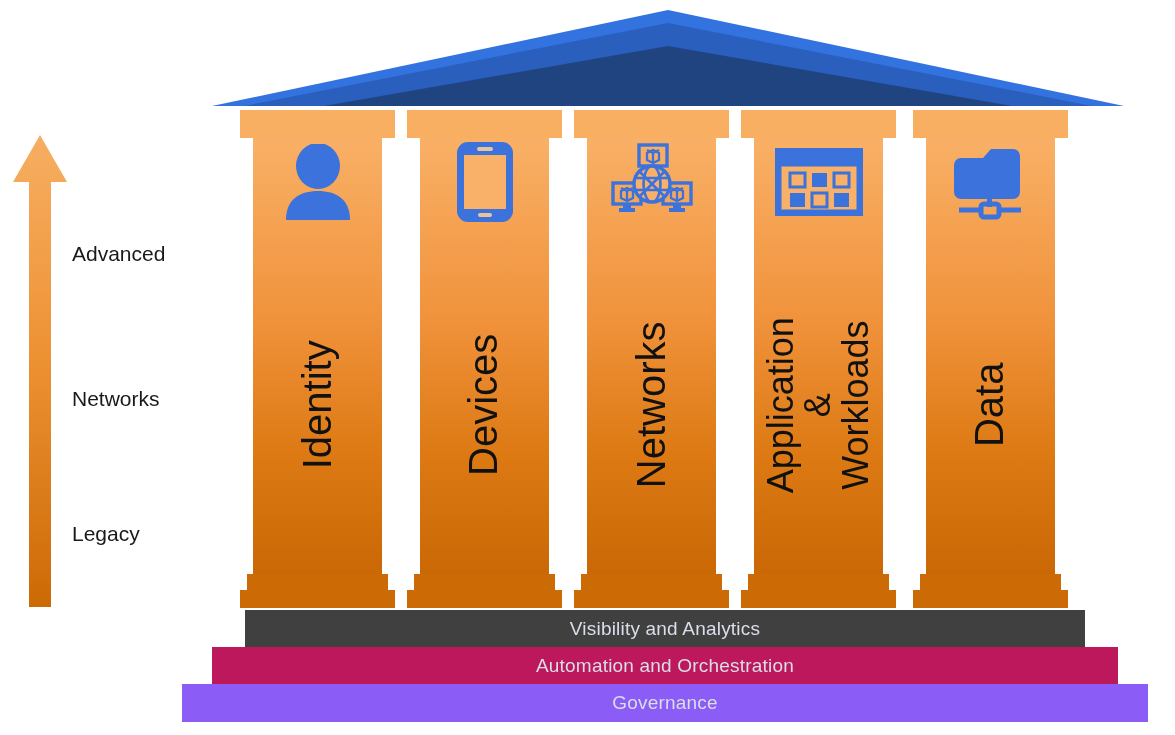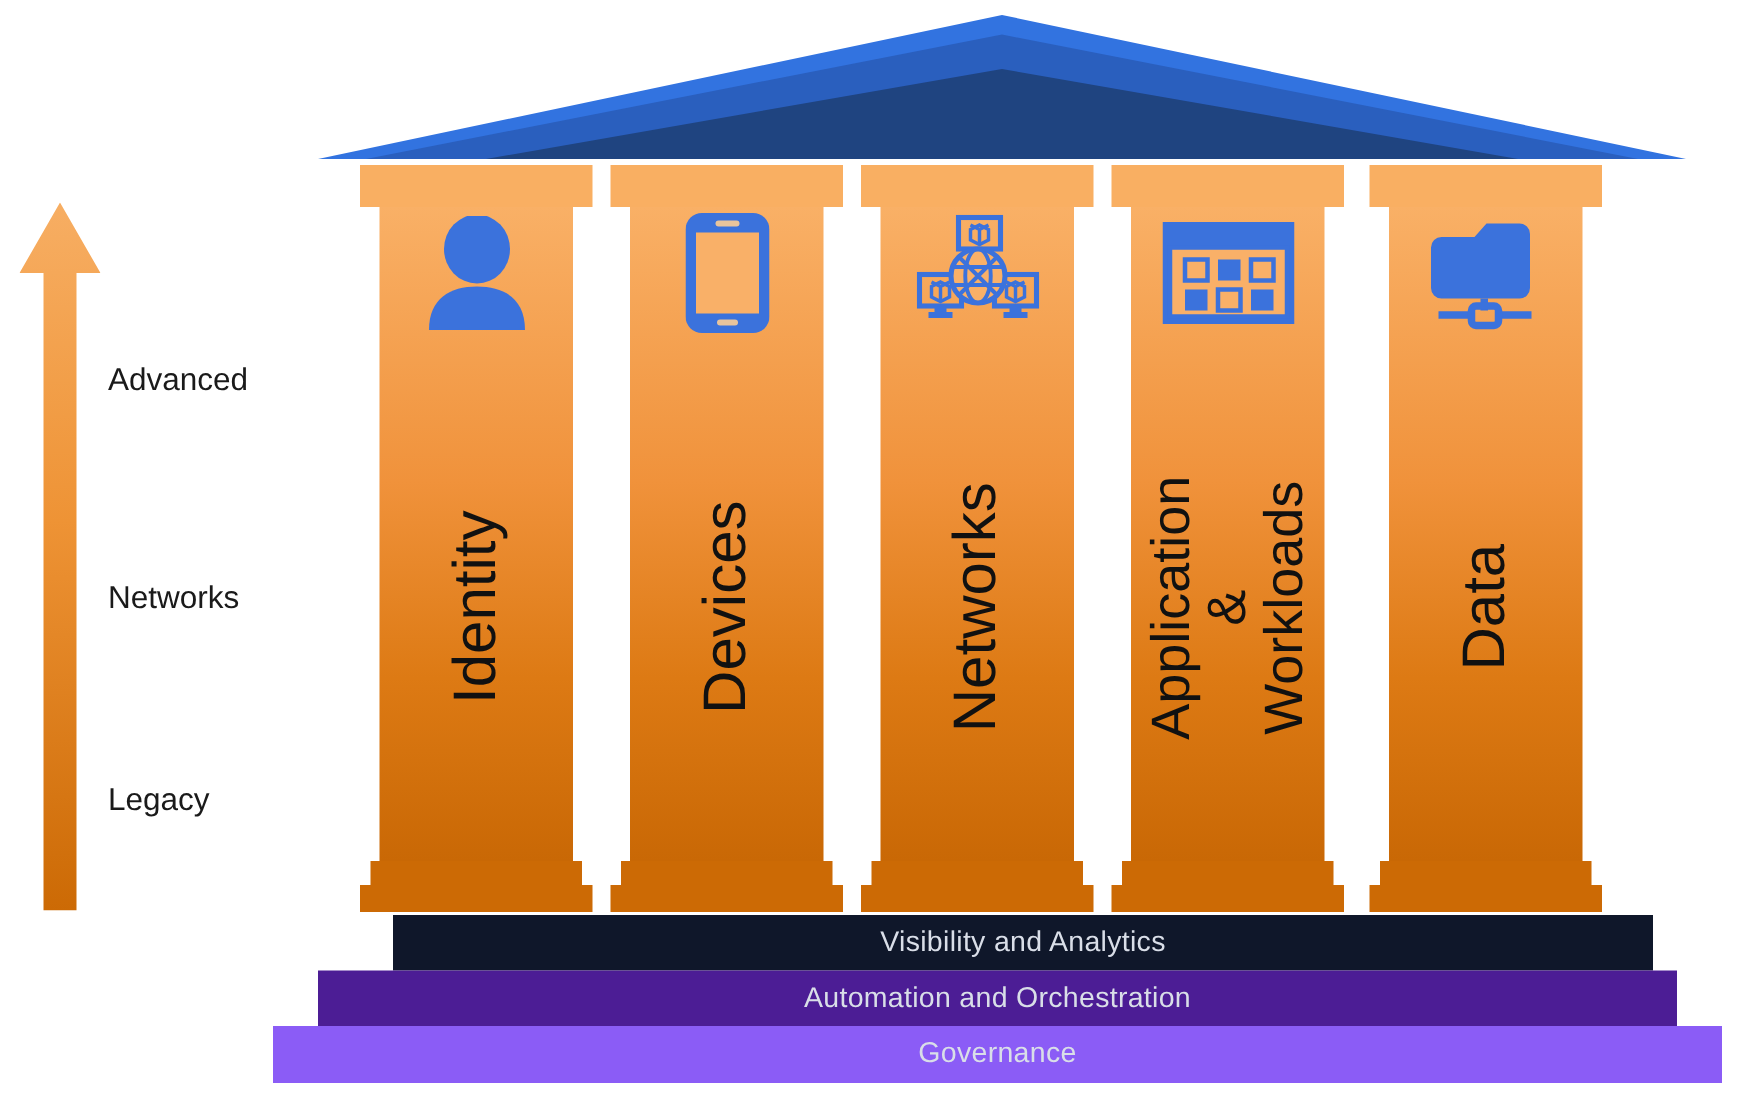--- a/index.html
+++ b/index.html
@@ -130,32 +130,32 @@
   .step {
     position: absolute;
     display: flex;
     align-items: center;
     justify-content: center;
     color: #D9DEE8;
     font-size: 19px;
     letter-spacing: 0.2px;
   }
   #step-visibility {
-    left: 262px;
+    left: 245px;
     top: 610px;
     width: 840px;
     height: 37px;
-    background: #0f172a;
+    background: #404040;
   }
   #step-automation {
     left: 212px;
     top: 647px;
     width: 906px;
     height: 37px;
-    background: #4c1d95;
+    background: #be185d;
   }
   #step-governance {
     left: 182px;
     top: 684px;
     width: 966px;
     height: 38px;
     background: #8b5cf6;
   }
 </style>
 </head>

